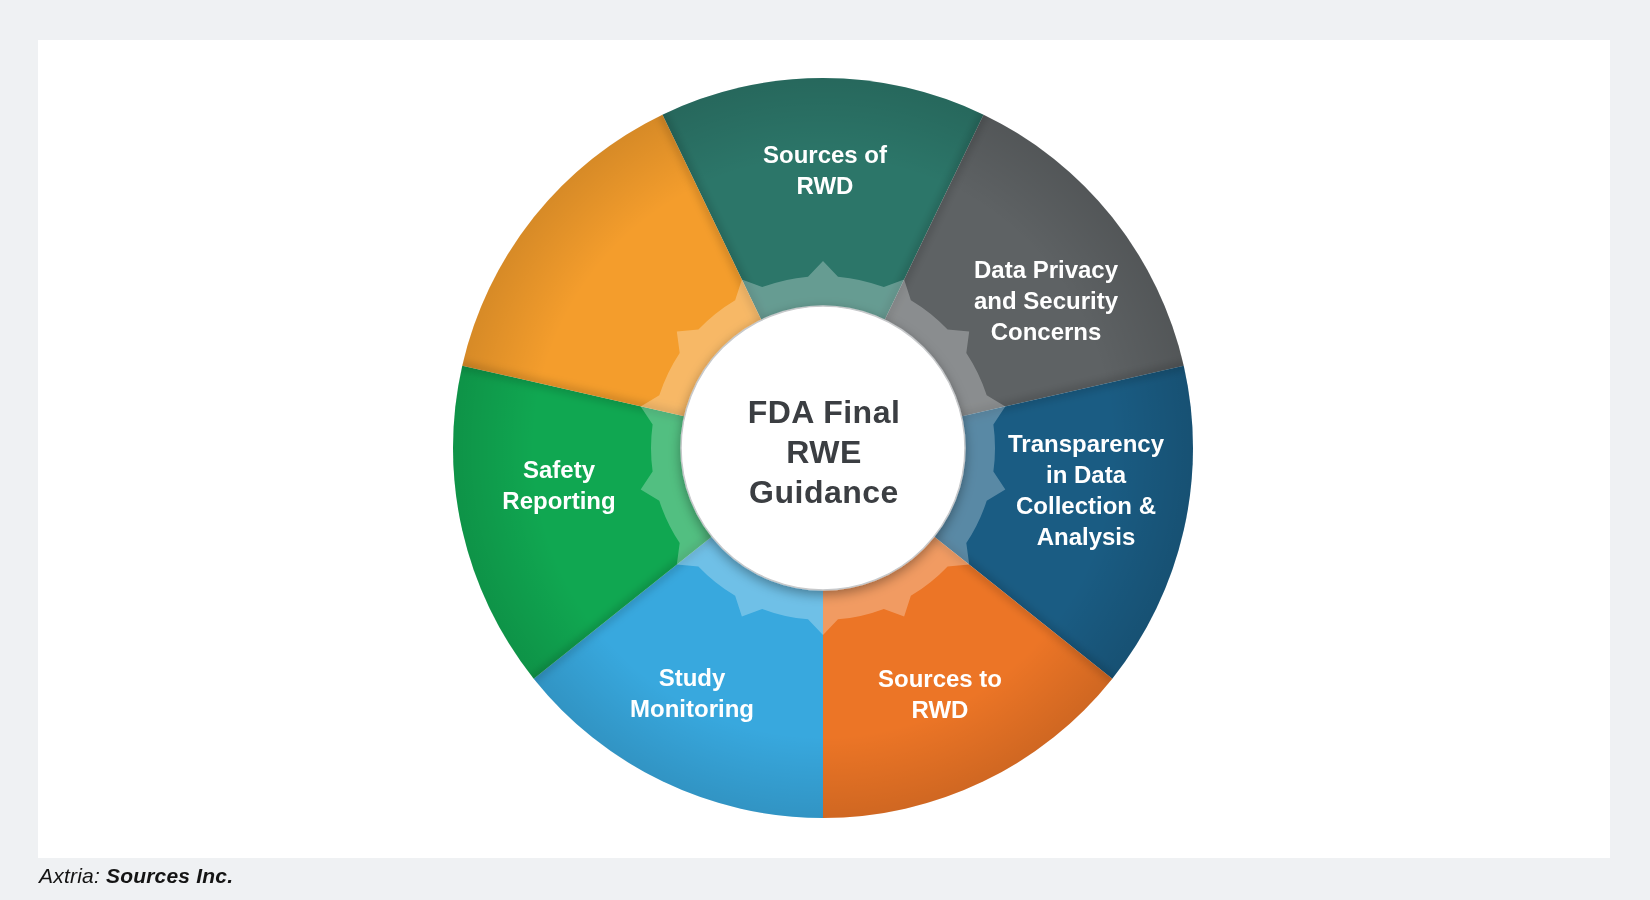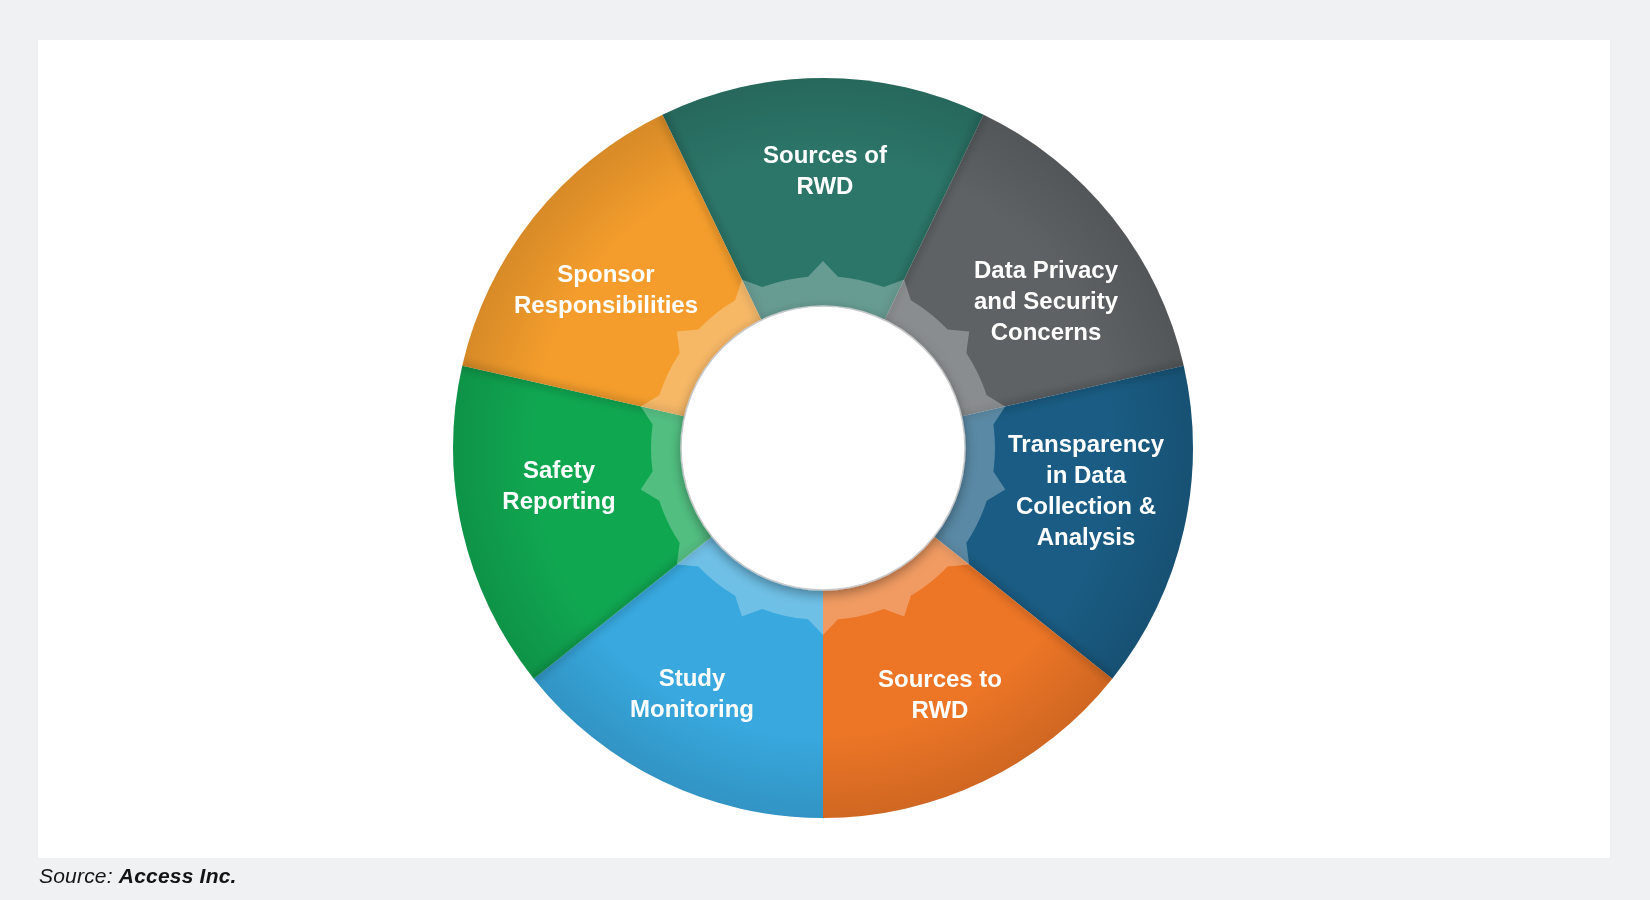--- a/index.html
+++ b/index.html
@@ -87,21 +87,22 @@
 Analysis</div>
   <div class="seg-label" style="left:1046px;top:300px">Data Privacy
 and Security
 Concerns</div>
   <div class="seg-label" style="left:940px;top:694px">Sources to
 RWD</div>
   <div class="seg-label" style="left:559px;top:485px">Safety
 Reporting</div>
   <div class="seg-label" style="left:692px;top:693px">Study
 Monitoring</div>
-  <div class="seg-label" style="left:606px;top:289px">Sponsor
-Responsibilities</div>
 
+  <div class="center-label" style="left:824px;top:452px">FDA Final
+RWE
+Guidance</div>
 
   <div class="source">
-    <span>Source:</span>
-    <span class="name">Access Inc.</span>
+    <span>Axtria:</span>
+    <span class="name">Sources Inc.</span>
   </div>
 </div>
 
 </body></html>

